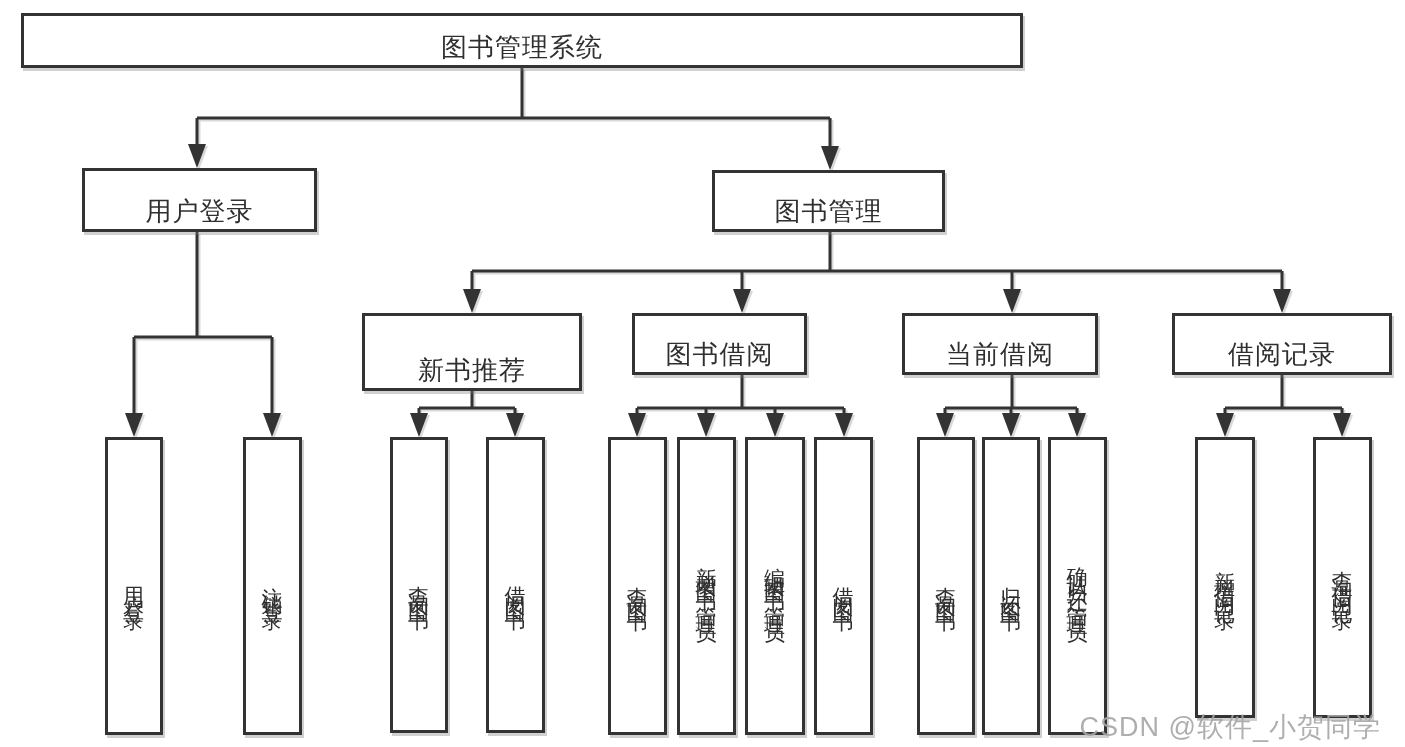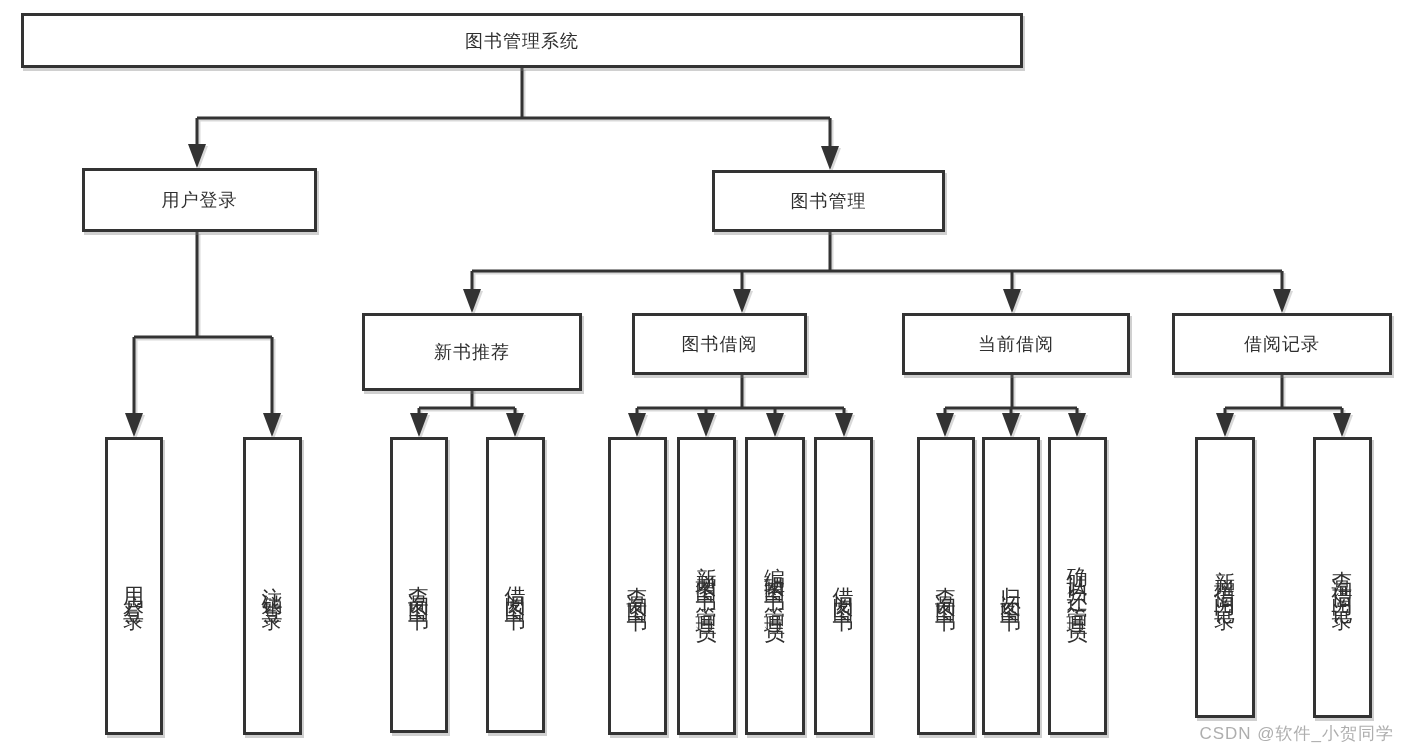--- a/index.html
+++ b/index.html
@@ -26,36 +26,37 @@
     box-sizing: border-box;
     background: #ffffff;
     border: 3px solid #333333;
     color: #2f2f2f;
     display: flex;
     align-items: center;
     justify-content: center;
     box-shadow: 2px 3px 0 rgba(120,120,120,0.35);
   }
   .node {
-    font-size: 18px;
+    font-size: 26px;
     letter-spacing: 1px;
     white-space: nowrap;
+    align-items: flex-end;
   }
   .leaf .vtext {
     writing-mode: vertical-rl;
     text-orientation: mixed;
     font-size: 21px;
     letter-spacing: 8px;
     line-height: 1;
   }
   .watermark {
     position: absolute;
-    right: 11px;
+    right: 24px;
     bottom: 2px;
-    font-size: 17px;
+    font-size: 27px;
     color: rgba(165,165,165,0.9);
     letter-spacing: 1px;
     white-space: nowrap;
   }
 </style>
 </head>
 <body>
 
 <div class="canvas">
 
@@ -109,21 +110,21 @@
   <div class="node" style="left:712px;top:170px;width:233px;height:62px">
     <span>图书管理</span>
   </div>
 
   <div class="node" style="left:362px;top:313px;width:220px;height:78px">
     <span>新书推荐</span>
   </div>
   <div class="node" style="left:632px;top:313px;width:175px;height:62px">
     <span>图书借阅</span>
   </div>
-  <div class="node" style="left:902px;top:313px;width:228px;height:62px">
+  <div class="node" style="left:902px;top:313px;width:196px;height:62px">
     <span>当前借阅</span>
   </div>
   <div class="node" style="left:1172px;top:313px;width:220px;height:62px">
     <span>借阅记录</span>
   </div>
 
   <div class="leaf" style="left:105px;top:437px;width:58px;height:298px">
     <span class="vtext">用户登录</span>
   </div>
   <div class="leaf" style="left:243px;top:437px;width:59px;height:298px">

